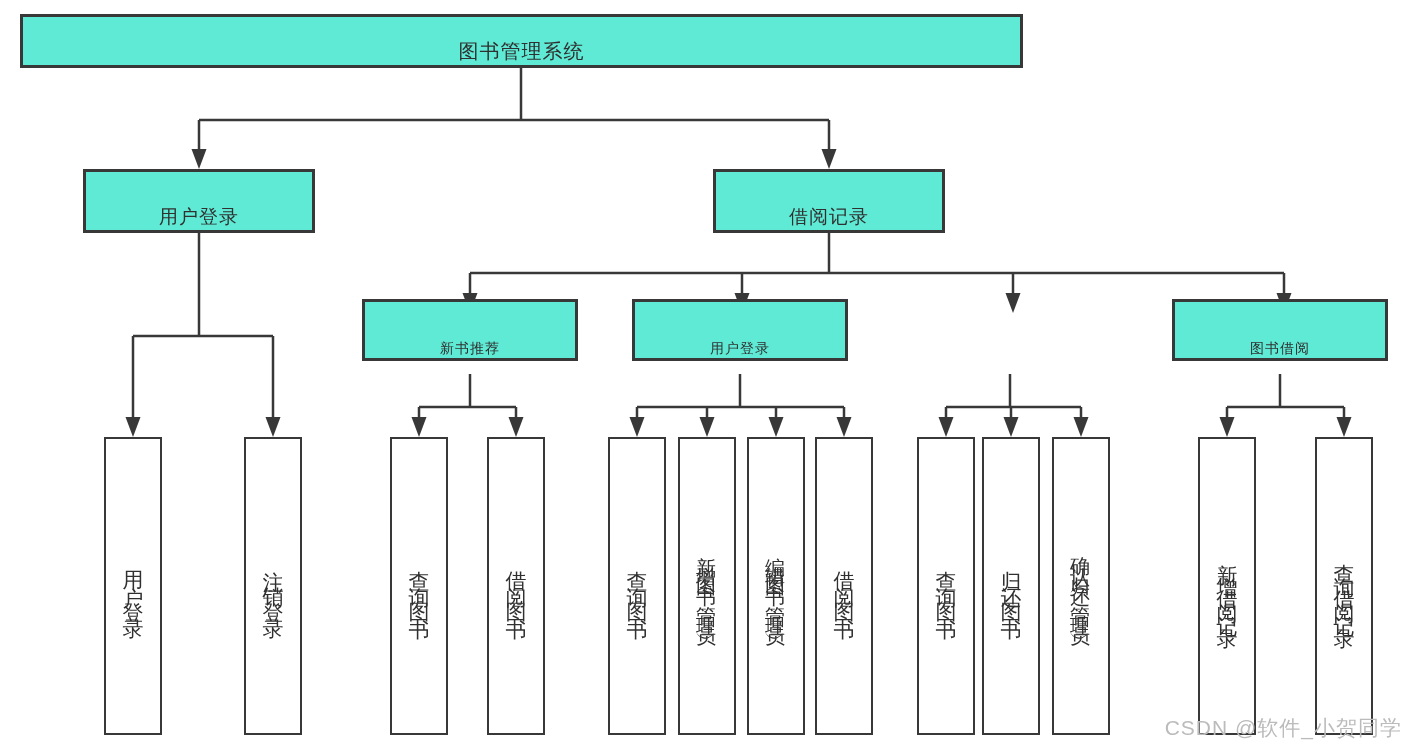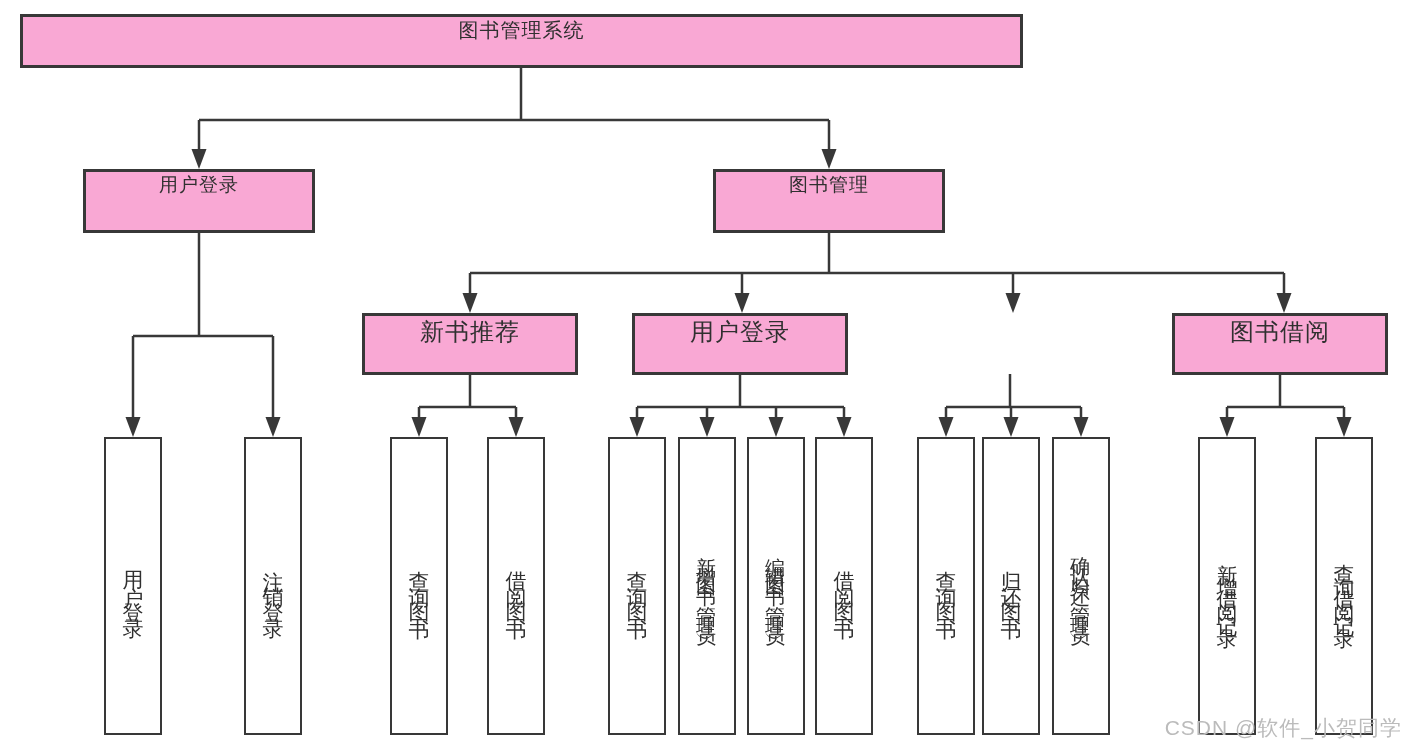--- a/index.html
+++ b/index.html
@@ -12,44 +12,44 @@
     overflow: hidden;
   }
   #wires {
     position: absolute;
     left: 0; top: 0;
     width: 1405px; height: 747px;
     z-index: 1;
   }
   .node {
     position: absolute;
-    background: #f9a8d4;
+    background: #5eead4;
     border: 3px solid #383838;
     box-sizing: border-box;
     display: flex;
-    align-items: flex-start;
+    align-items: flex-end;
     justify-content: center;
     color: #303030;
     z-index: 2;
     letter-spacing: 1px;
   }
   .node-root {
     left: 20px; top: 14px;
     width: 1003px; height: 54px;
     font-size: 20px;
   }
   .node-l2 {
     top: 169px;
     width: 232px; height: 64px;
     font-size: 19px;
   }
   .node-l3 {
-    top: 313px;
+    top: 299px;
     width: 216px; height: 62px;
-    font-size: 24px;
+    font-size: 14px;
   }
   .leaf {
     position: absolute;
     top: 437px;
     width: 58px; height: 298px;
     background: #ffffff;
     border: 2.5px solid #383838;
     box-sizing: border-box;
     display: flex;
     align-items: center;
@@ -123,21 +123,21 @@
   </svg>
 
   <div class="node node-root">
     <span>图书管理系统</span>
   </div>
 
   <div class="node node-l2" style="left:83px">
     <span>用户登录</span>
   </div>
   <div class="node node-l2" style="left:713px">
-    <span>图书管理</span>
+    <span>借阅记录</span>
   </div>
 
   <div class="node node-l3" style="left:362px">
     <span>新书推荐</span>
   </div>
   <div class="node node-l3" style="left:632px">
     <span>用户登录</span>
   </div>
   <div class="node node-l3" style="left:1172px">
     <span>图书借阅</span>

